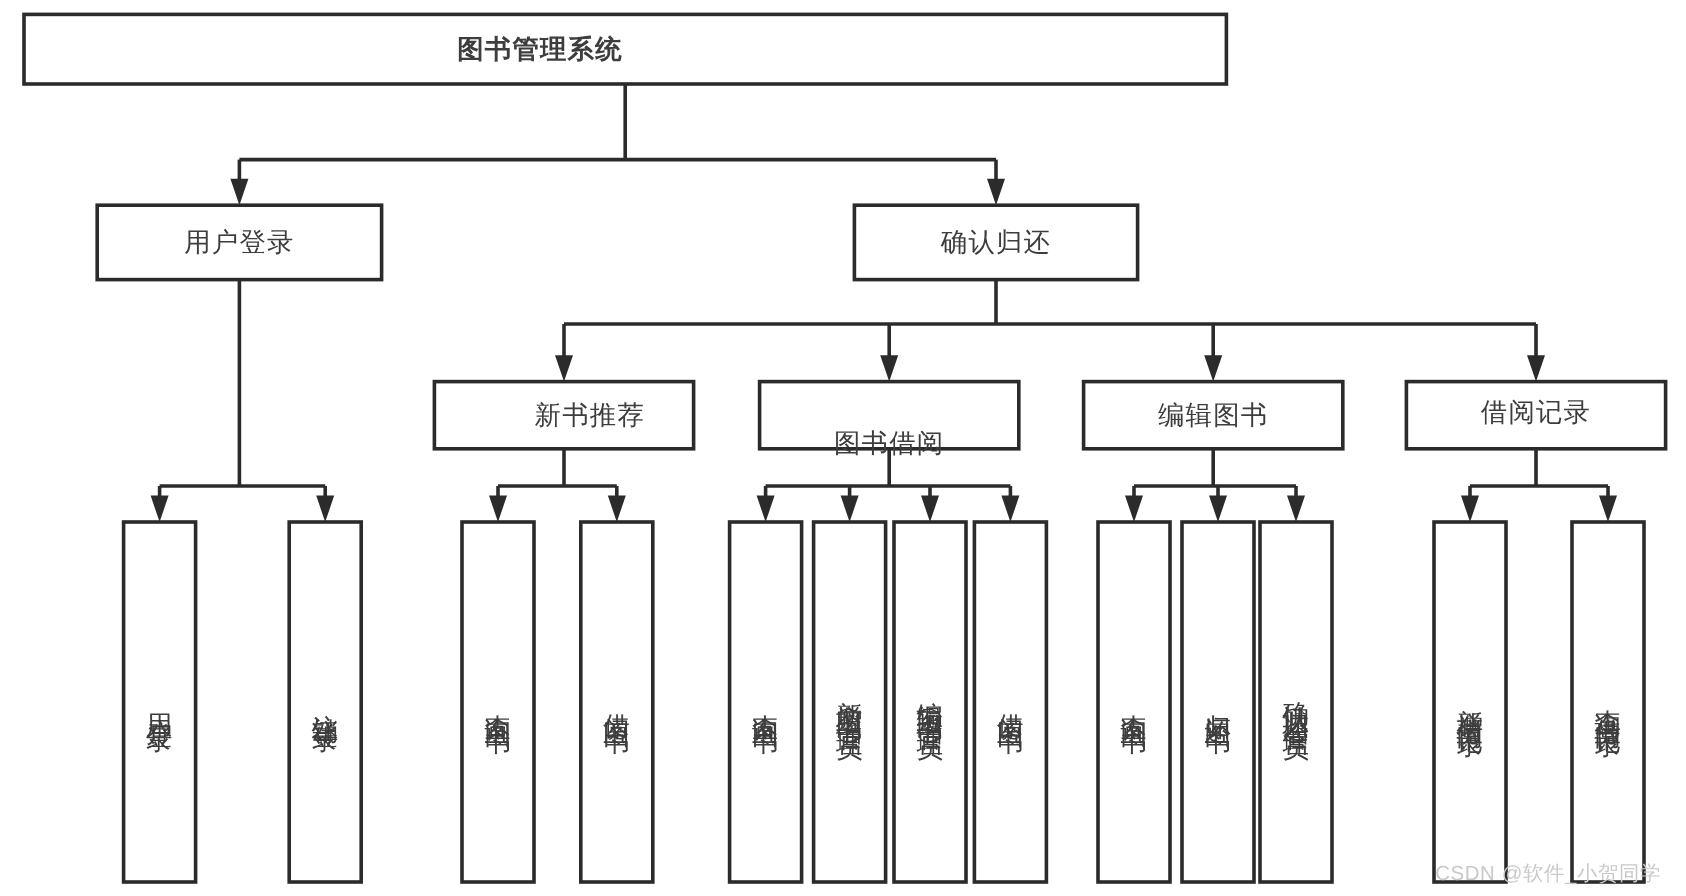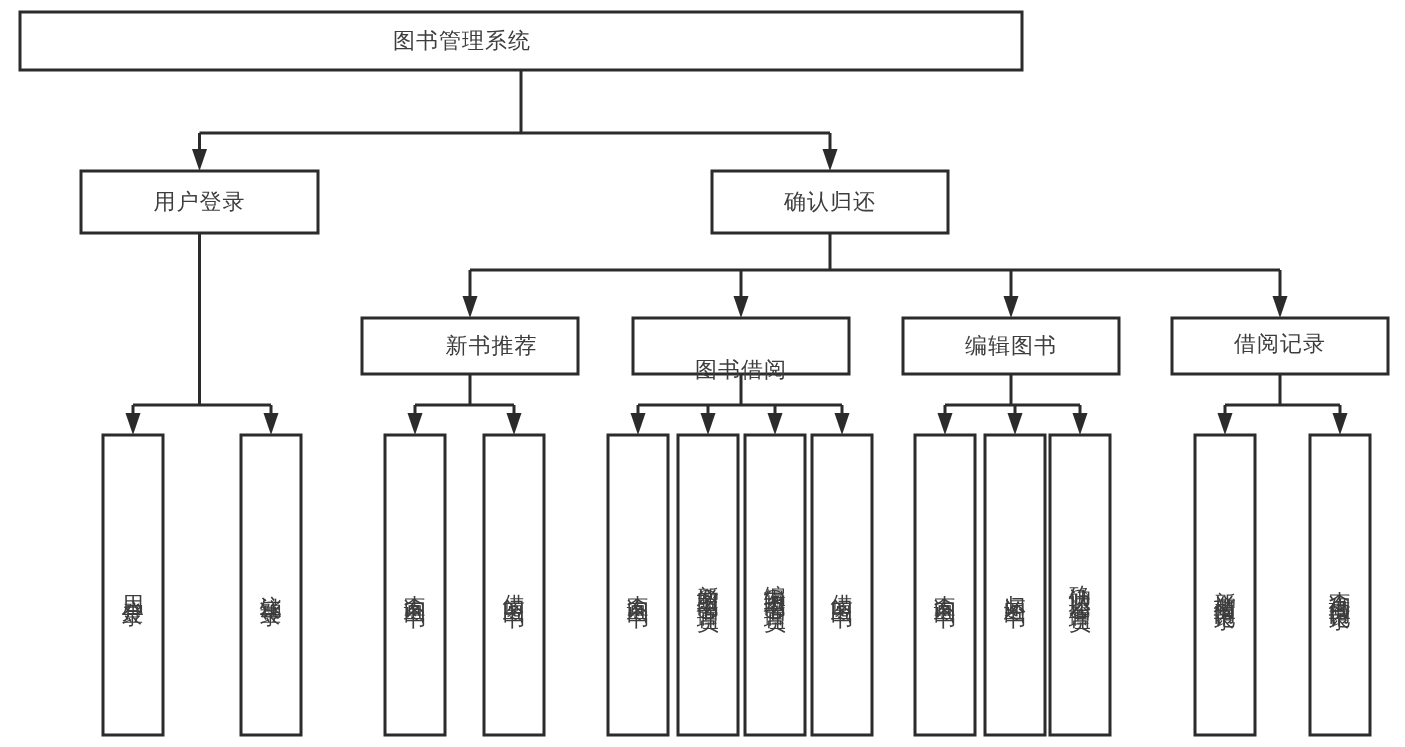--- a/index.html
+++ b/index.html
@@ -167,34 +167,35 @@
         <rect x="745" y="435" width="60" height="300" class="node-box level-3"></rect>
         <rect x="812" y="435" width="60" height="300" class="node-box level-3"></rect>
         <rect x="915" y="435" width="60" height="300" class="node-box level-3"></rect>
         <rect x="985" y="435" width="60" height="300" class="node-box level-3"></rect>
         <rect x="1050" y="435" width="60" height="300" class="node-box level-3"></rect>
         <rect x="1195" y="435" width="60" height="300" class="node-box level-3"></rect>
         <rect x="1310" y="435" width="60" height="300" class="node-box level-3"></rect>
       </g>
   </svg>
   <div id="labels-layer">
-      <div class="node-label horizontal" style="left: 32px; top: 12px; width: 860px; height: 58px;">图书管理系统</div>
+      <div class="node-label horizontal" style="left: 20px; top: 12px; width: 860px; height: 58px; font-weight: bold;">图书管理系统</div>
       <div class="node-label horizontal" style="left: 81px; top: 171px; width: 237px; height: 62px;">用户登录</div>
       <div class="node-label horizontal" style="left: 712px; top: 171px; width: 236px; height: 62px;">确认归还</div>
       <div class="node-label horizontal" style="left: 362px; top: 318px; width: 259px; height: 56px;">新书推荐</div>
       <div class="node-label horizontal" style="left: 633px; top: 318px; width: 216px; height: 56px; margin-top: 24px;">图书借阅</div>
       <div class="node-label horizontal" style="left: 903px; top: 318px; width: 216px; height: 56px;">编辑图书</div>
       <div class="node-label horizontal" style="left: 1172px; top: 318px; width: 216px; height: 56px; font-family: Liberation Mono, monospace;">借阅记录</div>
       <div class="node-label vertical" style="left: 103px; top: 435px; width: 60px; height: 300px;">用户登录</div>
       <div class="node-label vertical" style="left: 241px; top: 435px; width: 60px; height: 300px;">注销登录</div>
       <div class="node-label vertical" style="left: 385px; top: 435px; width: 60px; height: 300px;">查询图书</div>
       <div class="node-label vertical" style="left: 484px; top: 435px; width: 60px; height: 300px;">借阅图书</div>
       <div class="node-label vertical" style="left: 608px; top: 435px; width: 60px; height: 300px;">查询图书</div>
       <div class="node-label vertical" style="left: 678px; top: 435px; width: 60px; height: 300px;">新增图书（管理员）</div>
       <div class="node-label vertical" style="left: 745px; top: 435px; width: 60px; height: 300px;">编辑图书（管理员）</div>
       <div class="node-label vertical" style="left: 812px; top: 435px; width: 60px; height: 300px;">借阅图书</div>
       <div class="node-label vertical" style="left: 915px; top: 435px; width: 60px; height: 300px;">查询图书</div>
       <div class="node-label vertical" style="left: 985px; top: 435px; width: 60px; height: 300px;">归还图书</div>
       <div class="node-label vertical" style="left: 1050px; top: 435px; width: 60px; height: 300px;">确认归还（管理员）</div>
       <div class="node-label vertical" style="left: 1195px; top: 435px; width: 60px; height: 300px;">新增借阅记录</div>
       <div class="node-label vertical" style="left: 1310px; top: 435px; width: 60px; height: 300px;">查询借阅记录</div>
     </div>
+  <div class="watermark" style="left: 1196px; top: 716px;">CSDN @软件_小贺同学</div>
 </div>
 
 </body></html>

